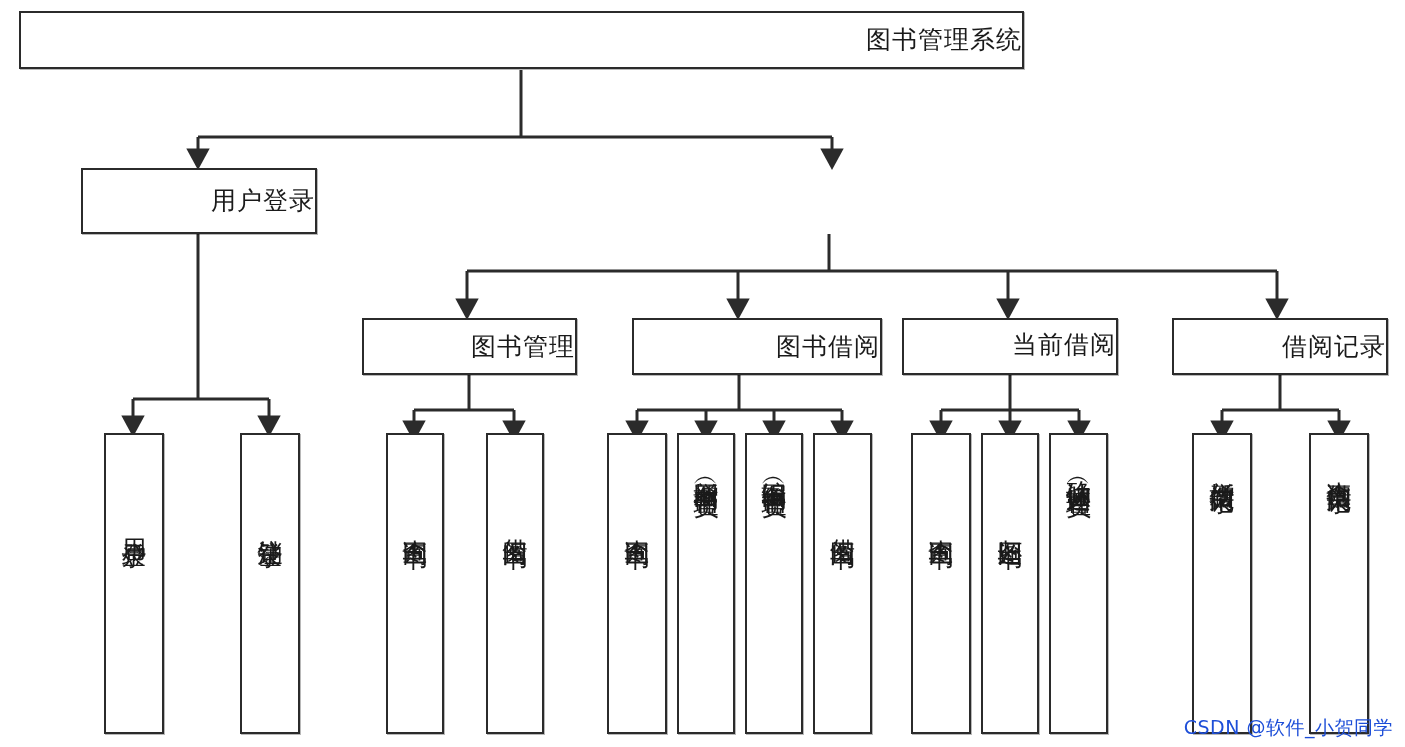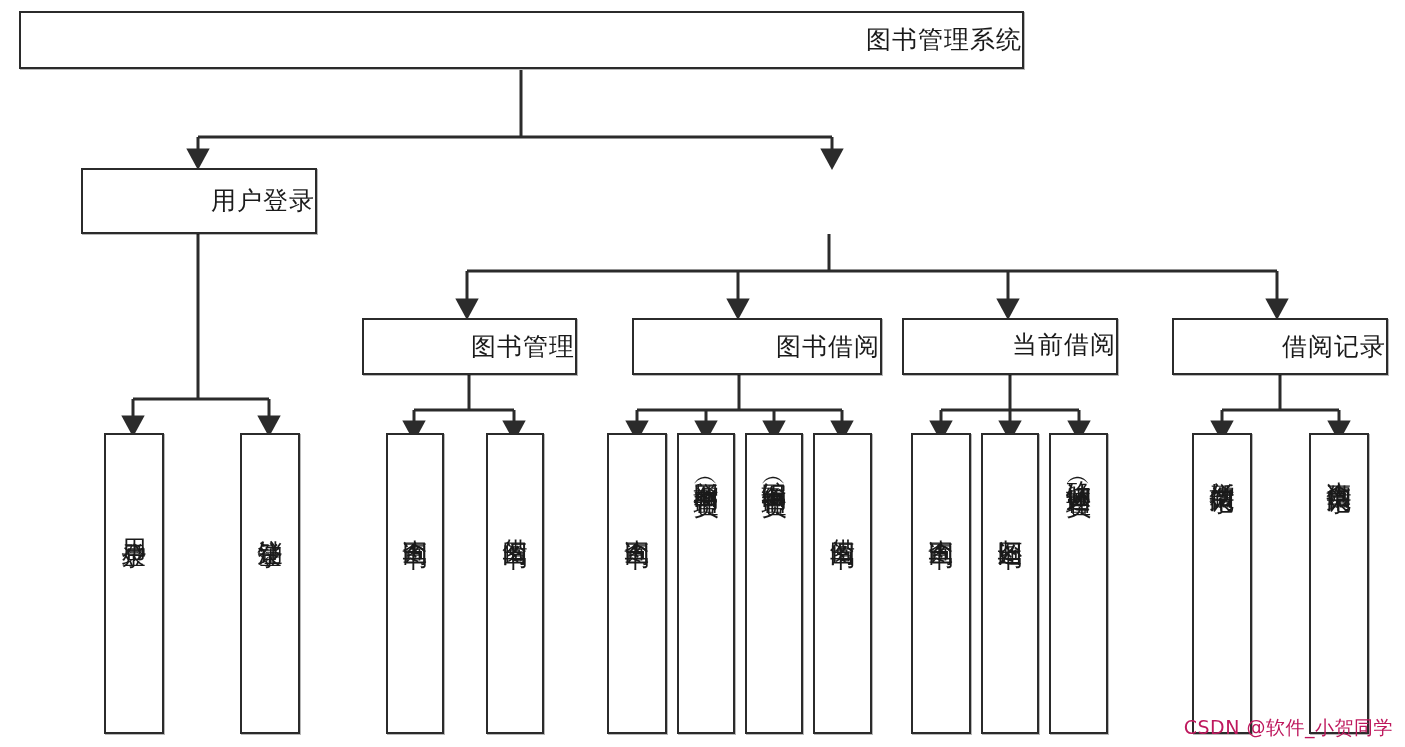--- a/index.html
+++ b/index.html
@@ -62,21 +62,21 @@
     margin-top: 76px;
   }
   .vtext.pad-small {
     margin-top: 18px;
   }
   .watermark {
     position: absolute;
     right: 12px;
     bottom: 6px;
     font-size: 19px;
-    color: #be185d;
+    color: #1d4ed8;
     letter-spacing: 0.5px;
     white-space: nowrap;
   }
 </style>
 </head>
 <body>
 
 <div id="diagram-root">
 
   <svg class="connectors" viewBox="0 0 1405 747" xmlns="http://www.w3.org/2000/svg">

